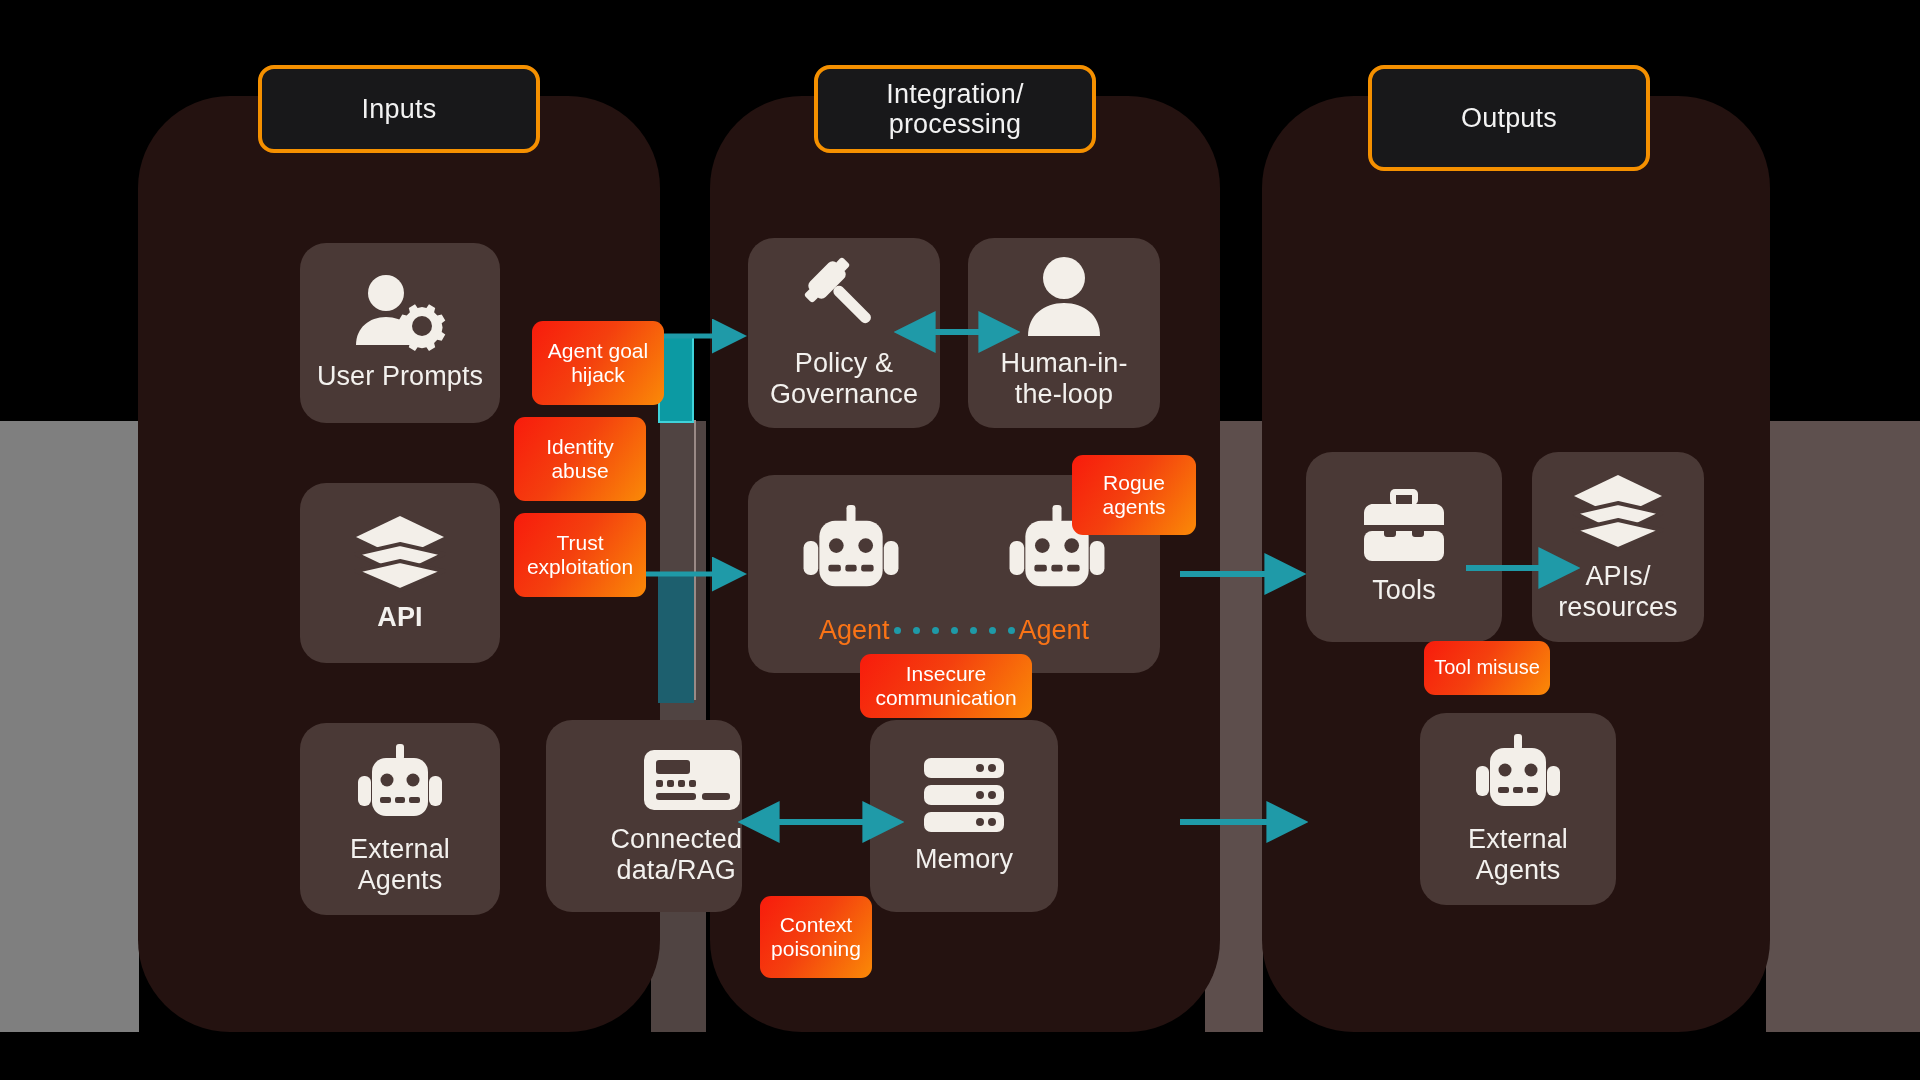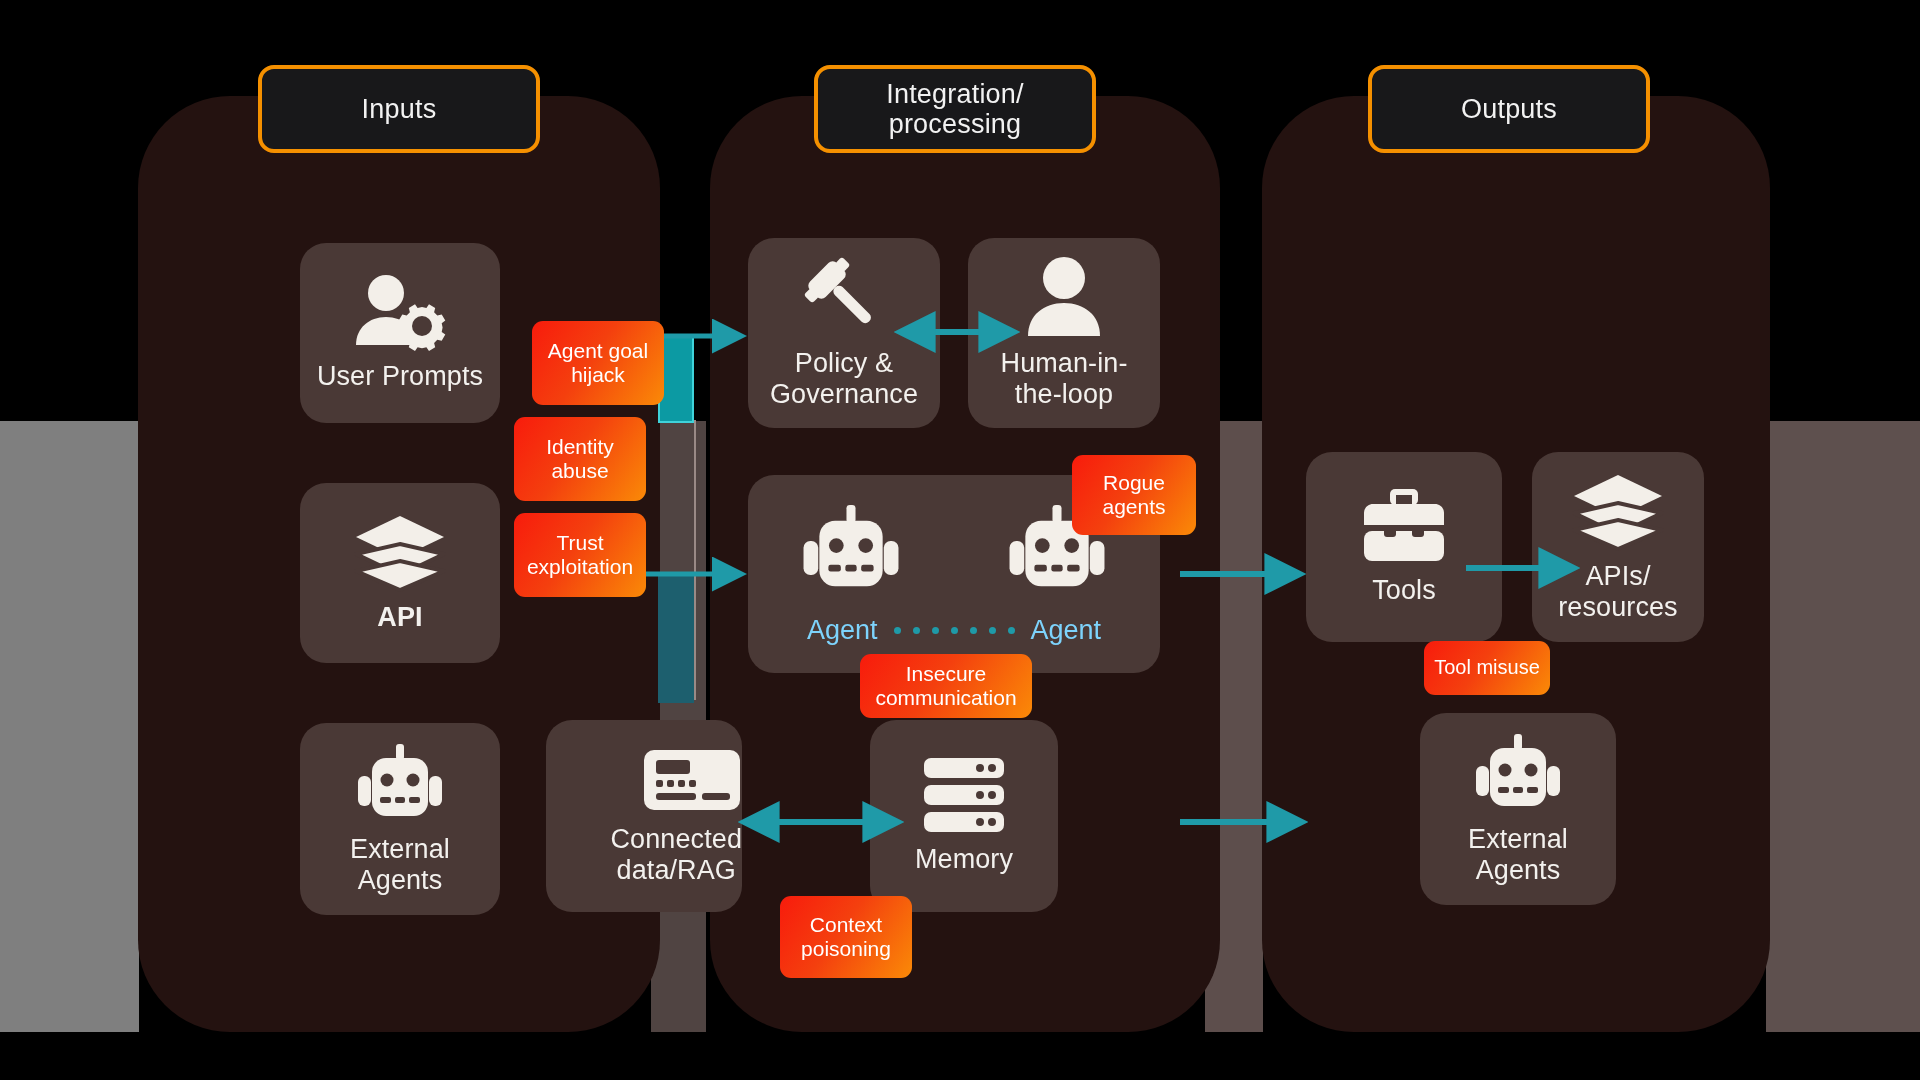--- a/index.html
+++ b/index.html
@@ -40,21 +40,21 @@
     display:flex;align-items:center;justify-content:center;
     text-align:center;
     font-size:27px;
     line-height:1.12;
     letter-spacing:.2px;
     box-sizing:border-box;
     z-index:6;
   }
   .pill-inputs {left:258px; top:65px; width:282px; height:88px;}
   .pill-middle {left:814px; top:65px; width:282px; height:88px;}
-  .pill-outputs{left:1368px;top:65px; width:282px; height:88px;}
+  .pill-outputs{left:1368px;top:65px; width:282px; height:106px;}
 
   
   .card{
     position:absolute;
     background:#4a3936;
     border-radius:26px;
     display:flex;flex-direction:column;
     align-items:center;justify-content:center;
     box-sizing:border-box;
     z-index:4;
@@ -86,22 +86,22 @@
 
   
   .c-tools        {left:1306px;top:452px; width:196px; height:190px;}
   .c-apis         {left:1532px;top:452px; width:172px; height:190px;}
   .c-extagents-out{left:1420px;top:713px; width:196px; height:192px;}
 
   
   .agents-row{position:absolute;left:0;top:18px;width:100%;height:116px;
               display:flex;justify-content:space-around;align-items:center;}
   .agents-labels{position:absolute;left:0;top:140px;width:100%;
-                 display:flex;align-items:center;justify-content:center;gap:16px;
-                 color:#7dd3fc;font-size:27px;}
+                 display:flex;align-items:center;justify-content:center;gap:4px;
+                 color:#f97316;font-size:27px;}
   .dots{display:flex;gap:12px;align-items:center;}
   .dots i{display:block;width:7px;height:7px;border-radius:50%;background:#1f9aa8;}
 
   
   .badge{
     position:absolute;
     border-radius:11px;
     background:linear-gradient(125deg,#f81b0c 0%,#f4400e 45%,#fa8a07 100%);
     color:#fff;
     display:flex;align-items:center;justify-content:center;
@@ -111,21 +111,21 @@
     white-space:pre-line;
     box-sizing:border-box;
     z-index:8;
     padding:4px 8px;
   }
   .b-hijack  {left:532px; top:321px; width:132px; height:84px;}
   .b-identity{left:514px; top:417px; width:132px; height:84px;}
   .b-trust   {left:514px; top:513px; width:132px; height:84px;}
   .b-rogue   {left:1072px;top:455px; width:124px; height:80px;}
   .b-insecure{left:860px; top:654px; width:172px; height:64px;}
-  .b-context {left:780px; top:896px; width:132px; height:82px;}
+  .b-context {left:760px; top:896px; width:112px; height:82px;}
   .b-toolmis {left:1424px;top:641px; width:126px; height:54px;font-size:20px;text-align:right;}
 
   
   .tealblock{position:absolute;z-index:3;}
   .tb-top{left:658px;top:335px;width:36px;height:88px;background:#0c9aa3;
           border:2px solid #3fd3da;box-sizing:border-box;}
   .tb-bot{left:658px;top:573px;width:36px;height:130px;background:#1d5f6e;}
   .thin-line{position:absolute;left:694px;top:420px;width:2px;height:280px;
              background:#9a8a86;z-index:3;}
 

